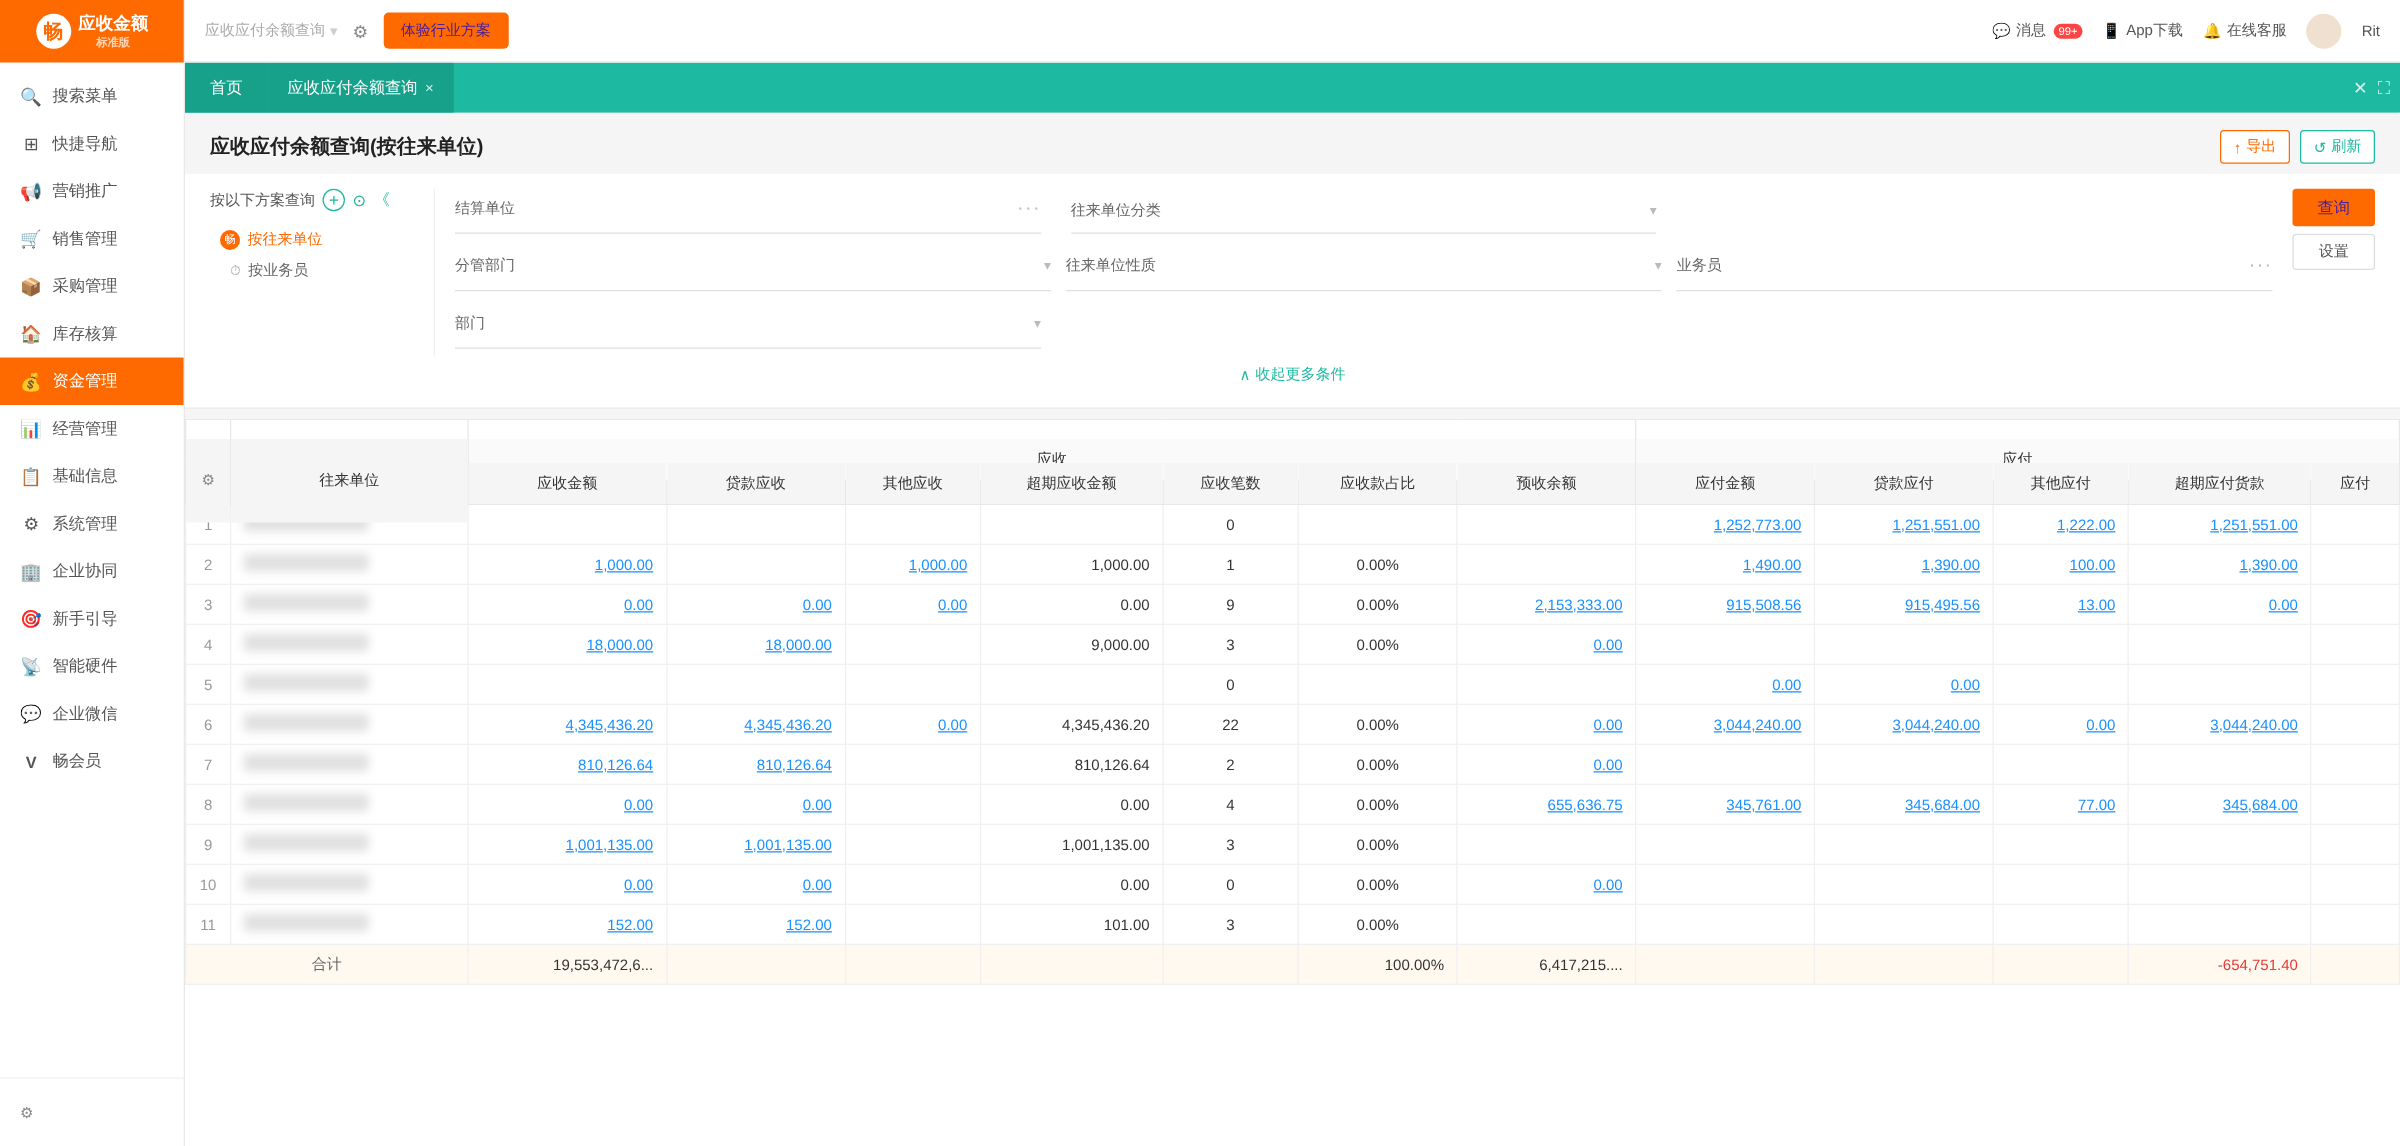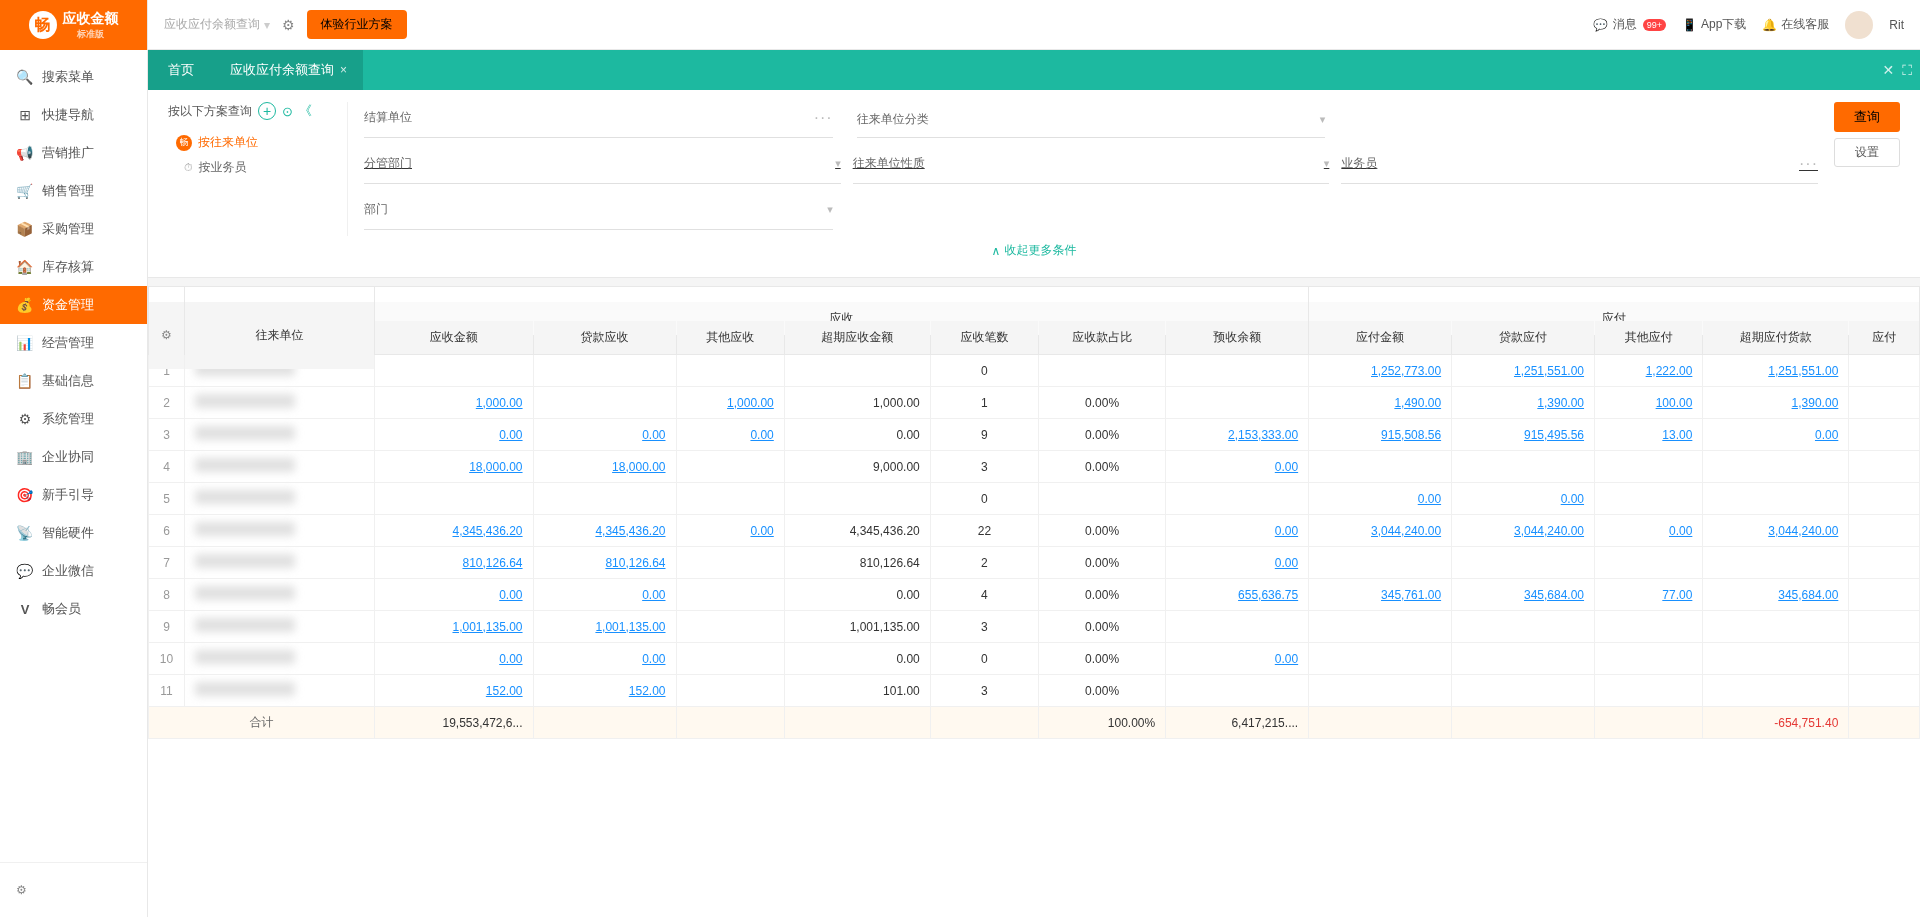--- a/index.html
+++ b/index.html
@@ -28,21 +28,21 @@
 
     
     .topbar {
       position: fixed; left: 148px; right: 0; top: 0; height: 50px;
       background: #fff; border-bottom: 1px solid #e8e8e8; display: flex; align-items: center;
       padding: 0 16px; gap: 12px; z-index: 99;
     }
     .topbar-breadcrumb { color: #999; font-size: 12px; display: flex; align-items: center; gap: 4px; }
     .topbar-chevron { color: #ccc; }
     .topbar-btn-solution {
-      background: #ff6a00; color: #000000; border: none; border-radius: 4px;
+      background: #ff6a00; color: #4c1d95; border: none; border-radius: 4px;
       padding: 6px 14px; font-size: 12px; cursor: pointer; font-family: inherit;
     }
     .topbar-right { margin-left: auto; display: flex; align-items: center; gap: 16px; }
     .topbar-right-item { display: flex; align-items: center; gap: 4px; color: #555; cursor: pointer; font-size: 12px; }
     .badge { background: #f44; color: #fff; border-radius: 10px; font-size: 9px; padding: 1px 4px; margin-left: 2px; }
     .topbar-avatar { width: 28px; height: 28px; background: #e0e0e0; border-radius: 50%; }
     .topbar-gear { color: #888; cursor: pointer; font-size: 14px; }
     .topbar-username { color: #555; font-size: 12px; }
 
     
@@ -88,21 +88,21 @@
     }
     .scheme-item { display: flex; align-items: center; gap: 6px; padding: 4px 8px; cursor: pointer; }
     .scheme-item.active { color: #ff6a00; }
     .scheme-icon { width: 16px; height: 16px; background: #ff6a00; border-radius: 50%; display: flex; align-items: center; justify-content: center; color: #fff; font-size: 8px; }
 
     .collapse-btn {
       text-align: center; padding: 6px; color: #1db9a0; cursor: pointer; font-size: 12px;
       display: flex; align-items: center; justify-content: center; gap: 4px;
     }
 
-    .query-btn { background: #ff6a00; color: #000000; border: none; border-radius: 3px; padding: 6px 20px; font-size: 13px; cursor: pointer; font-family: inherit; }
+    .query-btn { background: #ff6a00; color: #4c1d95; border: none; border-radius: 3px; padding: 6px 20px; font-size: 13px; cursor: pointer; font-family: inherit; }
     .set-btn { border: 1px solid #ddd; color: #555; background: #fff; border-radius: 3px; padding: 5px 20px; font-size: 12px; cursor: pointer; font-family: inherit; }
 
     
     .table-container {
       flex: 1; overflow: auto; background: #fff; margin: 0;
     }
     table { width: 100%; border-collapse: collapse; font-size: 12px; }
     thead th {
       background: #f5f5f5; border: 1px solid #e8e8e8; padding: 8px 10px;
       text-align: center; font-weight: normal; color: #333; white-space: nowrap; position: sticky; top: 15px; z-index: 5;
@@ -239,20 +239,33 @@
     <span class="tab-close">×</span>
   </div>
   <div class="tabbar-actions">
     <span class="tabbar-action-btn">✕</span>
     <span class="tabbar-action-btn">⛶</span>
   </div>
 </div>
 
 <div class="main-content">
 
+  <div class="page-header">
+    <h2 class="page-title">应收应付余额查询(按往来单位)</h2>
+    <div class="page-actions">
+      <button class="btn-export">
+        <span>↑</span>
+        <span>导出</span>
+      </button>
+      <button class="btn-refresh">
+        <span>↺</span>
+        <span>刷新</span>
+      </button>
+    </div>
+  </div>
 
   <div class="filter-area">
     <div style="display:flex; gap:0;">
 
       <div style="width:180px; padding-right:12px; border-right:1px solid #f0f0f0;">
         <div style="display:flex;align-items:center;gap:6px;margin-bottom:10px;">
           <span style="font-size:12px;color:#555;">按以下方案查询</span>
           <span class="filter-add-btn">+</span>
           <span style="color:#1db9a0;cursor:pointer;font-size:13px;">⊙</span>
           <span style="color:#1db9a0;cursor:pointer;font-size:13px;">《</span>
@@ -275,21 +288,21 @@
             <span style="flex:1;"></span>
             <span style="color:#bbb;font-size:16px;letter-spacing:1px;cursor:pointer;">···</span>
           </div>
           <div class="filter-field-row" style="display:flex;align-items:center;border-bottom:1px solid #e0e0e0;padding-bottom:0;">
             <span style="color:#666;font-size:12px;white-space:nowrap;min-width:80px;">往来单位分类</span>
             <span style="flex:1;"></span>
             <span style="color:#bbb;font-size:11px;cursor:pointer;">▾</span>
           </div>
         </div>
 
-        <div style="display:grid;grid-template-columns:1fr 1fr 1fr;gap:12px 12px;margin-bottom:10px;text-decoration:underline;">
+        <div style="display:grid;grid-template-columns:1fr 1fr 1fr;gap:12px 12px;margin-bottom:10px;">
           <div class="filter-field-row" style="display:flex;align-items:center;border-bottom:1px solid #e0e0e0;padding-bottom:4px;">
             <span style="color:#666;font-size:12px;white-space:nowrap;min-width:60px;">分管部门</span>
             <span style="flex:1;"></span>
             <span style="color:#bbb;font-size:11px;cursor:pointer;">▾</span>
           </div>
           <div class="filter-field-row" style="display:flex;align-items:center;border-bottom:1px solid #e0e0e0;padding-bottom:4px;">
             <span style="color:#666;font-size:12px;white-space:nowrap;min-width:80px;">往来单位性质</span>
             <span style="flex:1;"></span>
             <span style="color:#bbb;font-size:11px;cursor:pointer;">▾</span>
           </div>

